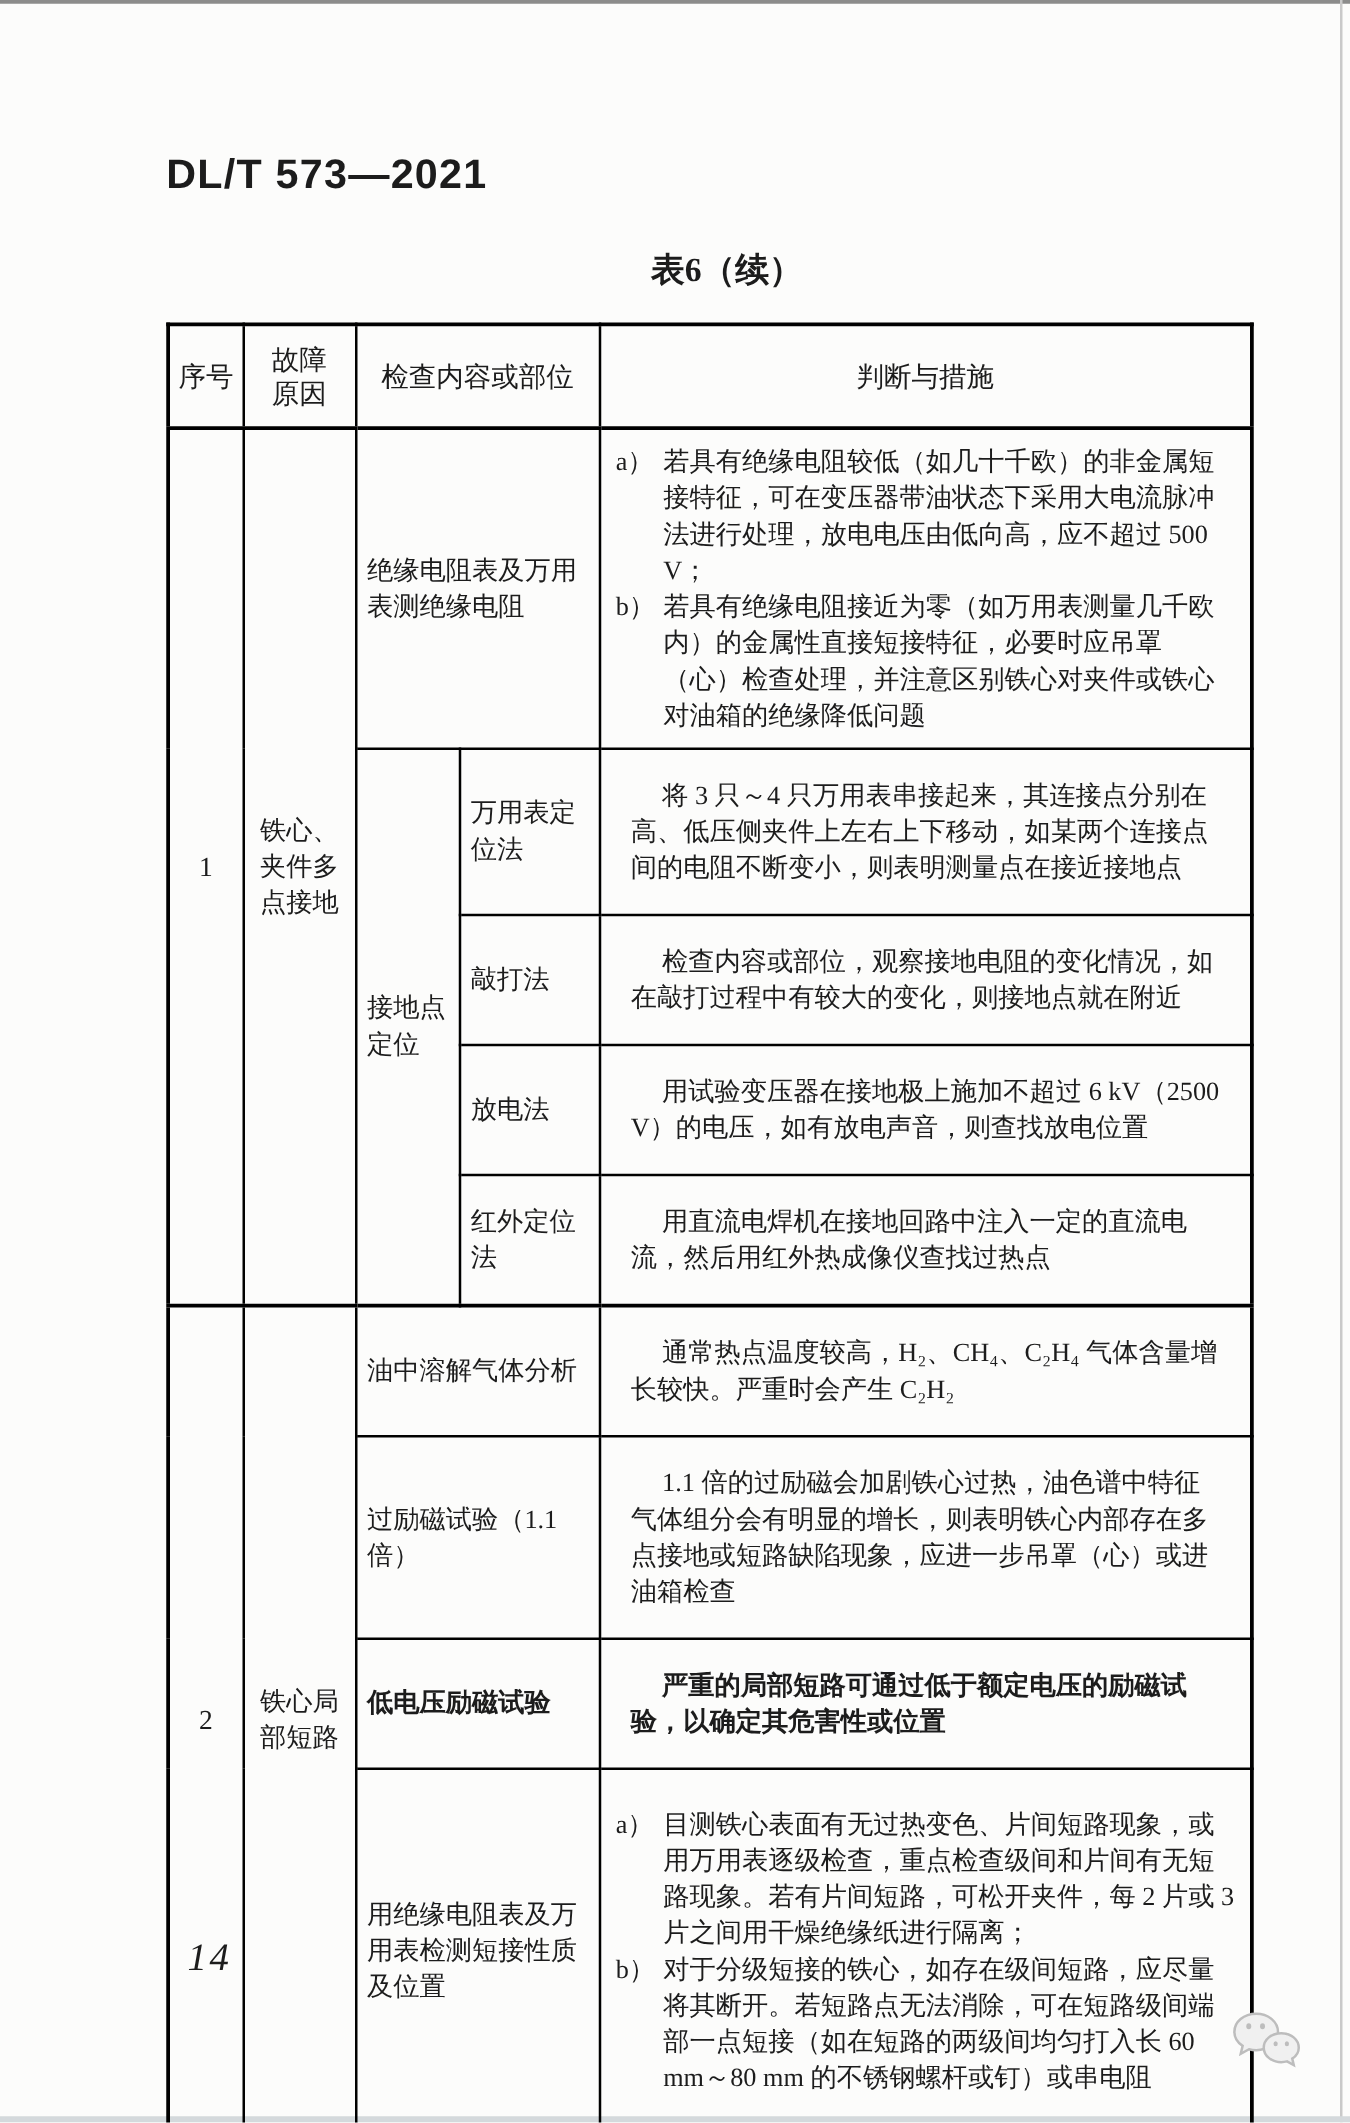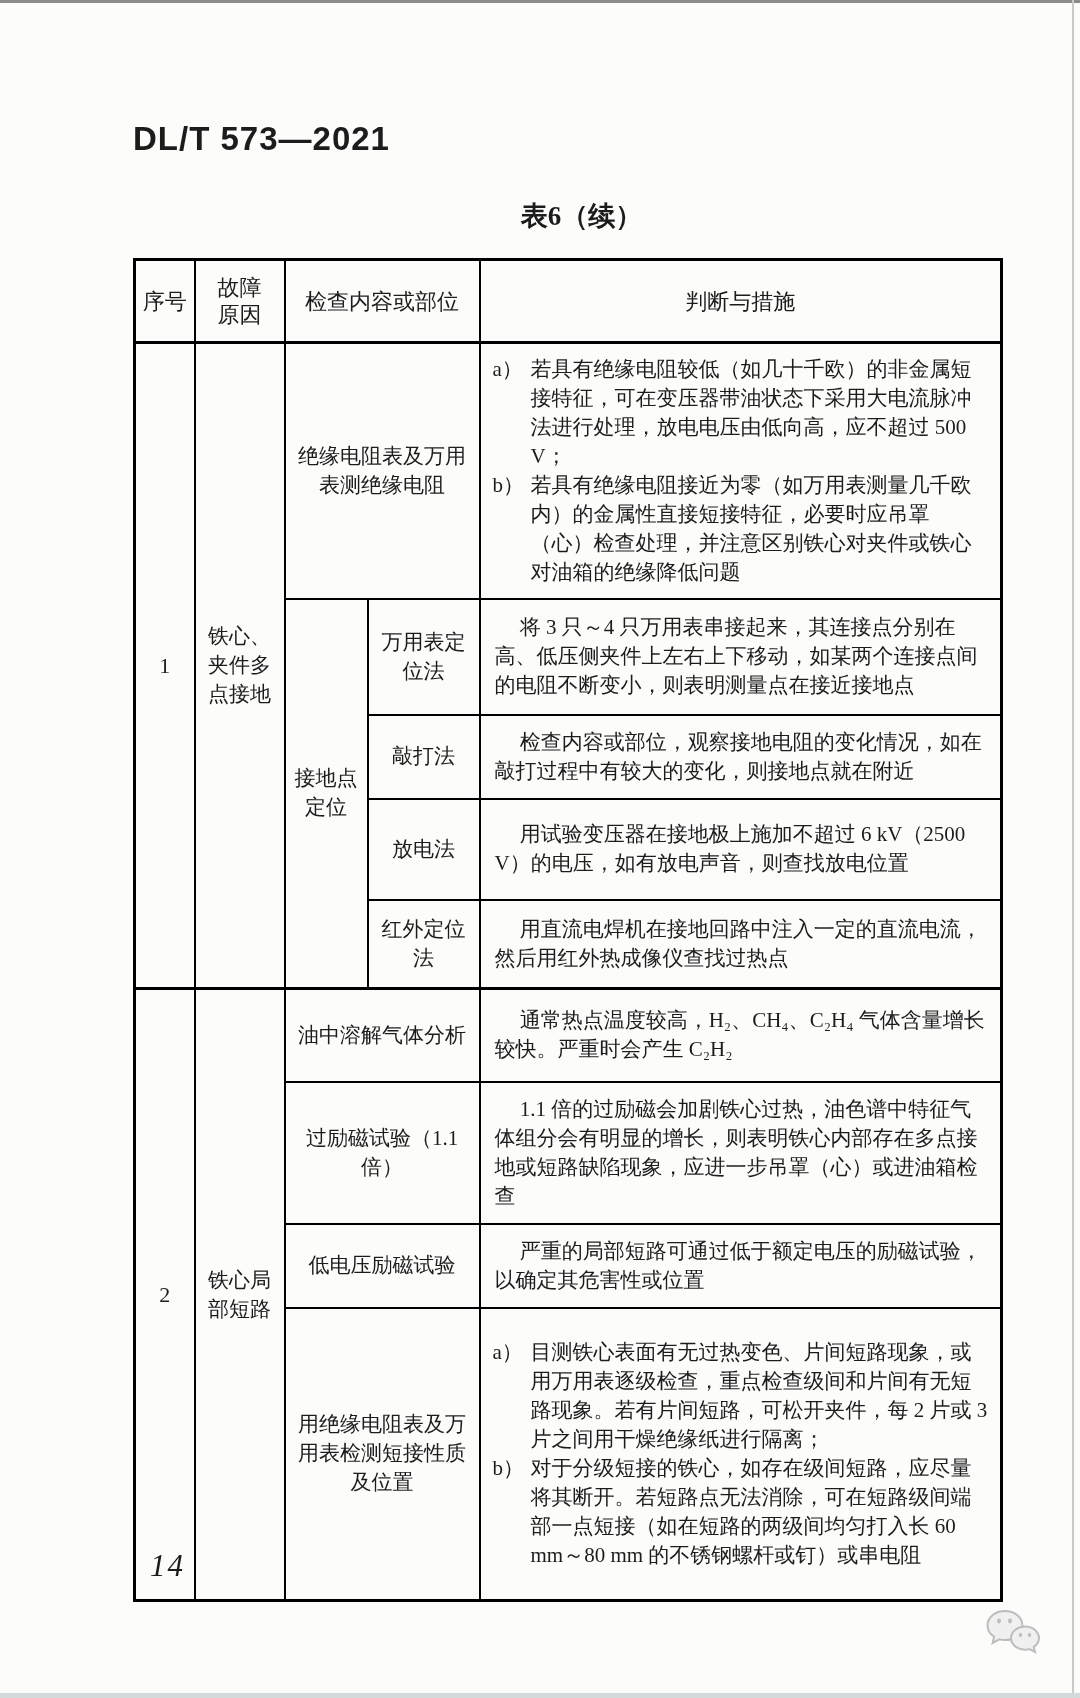--- a/index.html
+++ b/index.html
@@ -40,34 +40,34 @@
     border:2px solid #000;
     vertical-align:middle;
     padding:6px 8px;
     line-height:29px;
   }
   tr.head td{border-bottom:3px solid #000;text-align:center;font-size:22px;line-height:27px;padding:10px 2px;}
   tr.head{height:83px;}
   tr.group2 td{border-top:3px solid #000;}
   td.no{text-align:center;font-size:22px;}
   td.cause{text-align:center;padding:6px 10px;}
-  td.check{text-align:center;padding:6px 10px;}
+  td.check{text-align:left;padding:6px 10px;}
   td.judge{padding:8px 10px 8px 14px;}
   .narrow2{display:inline-block;max-width:2.4em;}
-  .para{margin:6px;text-indent:1.2em;}
+  .para{margin:16px;text-indent:1.2em;}
   .li{position:relative;padding-left:42px;margin:0;}
   .li .lbl{position:absolute;left:4px;top:0;}
   tr.r1a{height:256px;}
   tr.rm1{height:116px;}
   tr.rm2{height:76px;}
   tr.rm3{height:101px;}
   tr.rm4{height:89px;}
   tr.r2a{height:93px;}
   tr.r2b{height:103px;}
-  tr.r2c{height:84px;}
+  tr.r2c{height:84px;font-weight:bold;}
   tr.r2d{height:293px;}
 
   .page-num{
     position:absolute;left:150px;top:1548px;
     font-size:31px;font-style:italic;letter-spacing:2px;
   }
   .watermark{
     position:absolute;right:38px;top:1608px;
     display:flex;align-items:center;gap:10px;
     color:#c3c3c3;

